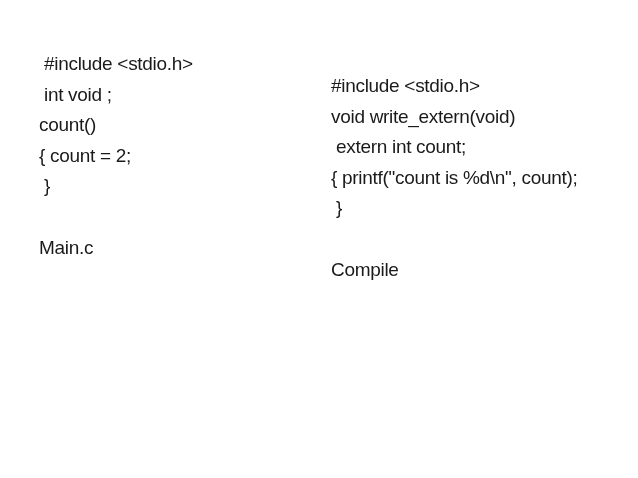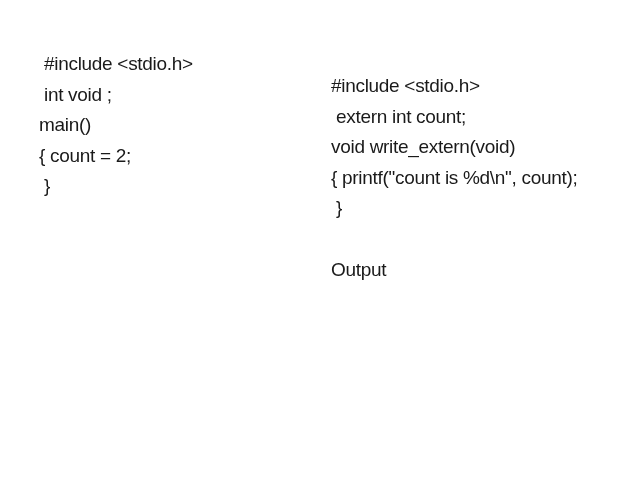--- a/index.html
+++ b/index.html
@@ -36,29 +36,30 @@
   }
 </style>
 </head>
 <body>
 
 <div class="slide">
 
   <div class="text-block block-left">
     <div class="line"> #include &lt;stdio.h&gt;</div>
     <div class="line"> int void ;</div>
-    <div class="line">main()</div>
+    <div class="line">count()</div>
     <div class="line">{ count = 2;</div>
     <div class="line"> }</div>
     <div class="line"></div>
+    <div class="line">Main.c</div>
   </div>
 
   <div class="text-block block-right">
     <div class="line">#include &lt;stdio.h&gt;</div>
+    <div class="line">void write_extern(void)</div>
     <div class="line"> extern int count;</div>
-    <div class="line">void write_extern(void)</div>
     <div class="line">{ printf("count is %d\n", count);</div>
     <div class="line"> }</div>
     <div class="line"></div>
-    <div class="line">Output</div>
+    <div class="line">Compile</div>
   </div>
 
 </div>
 
 </body></html>

